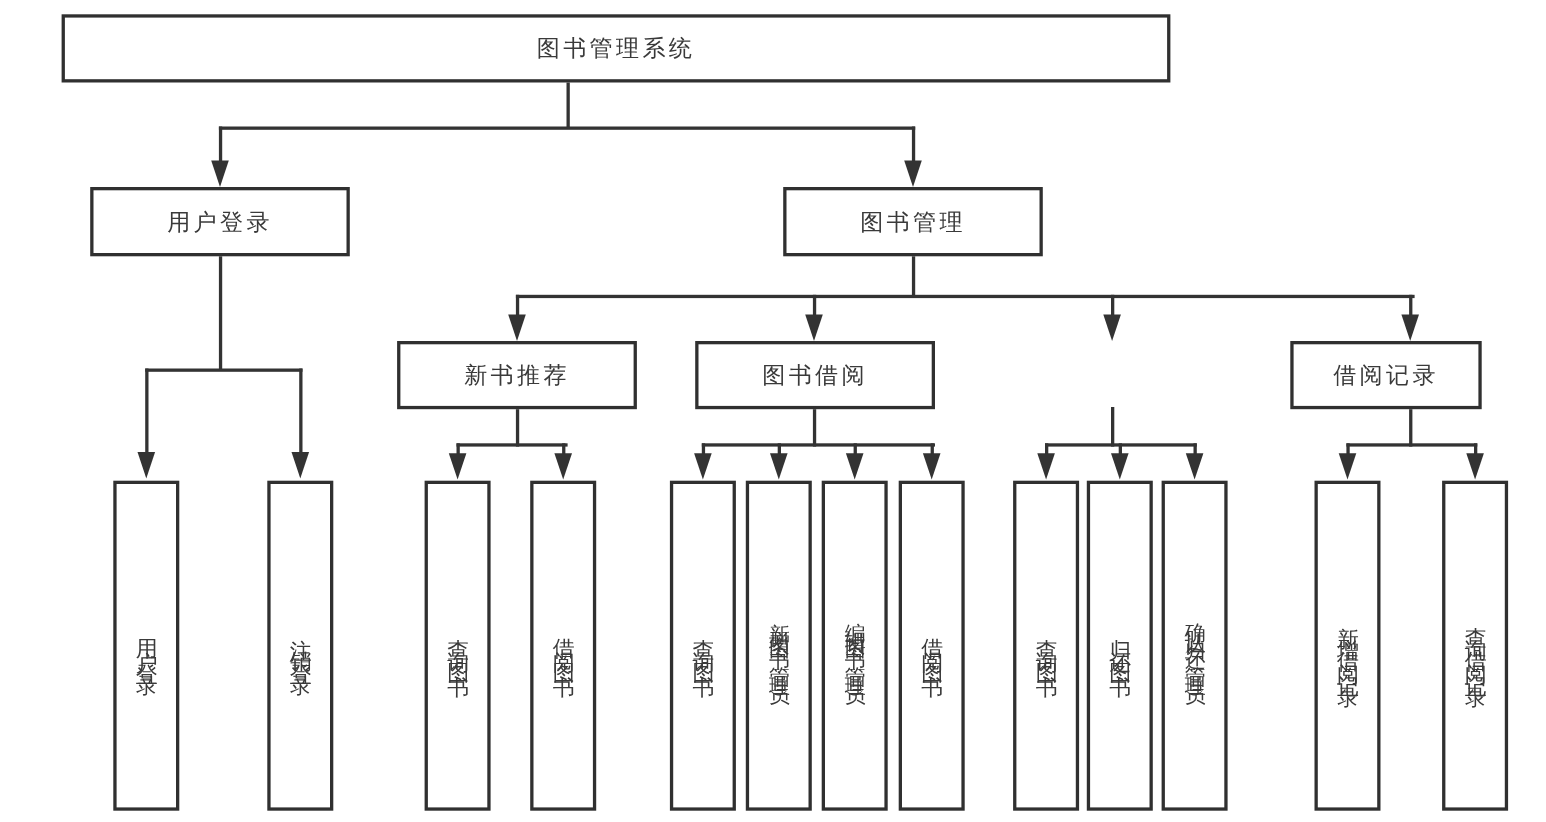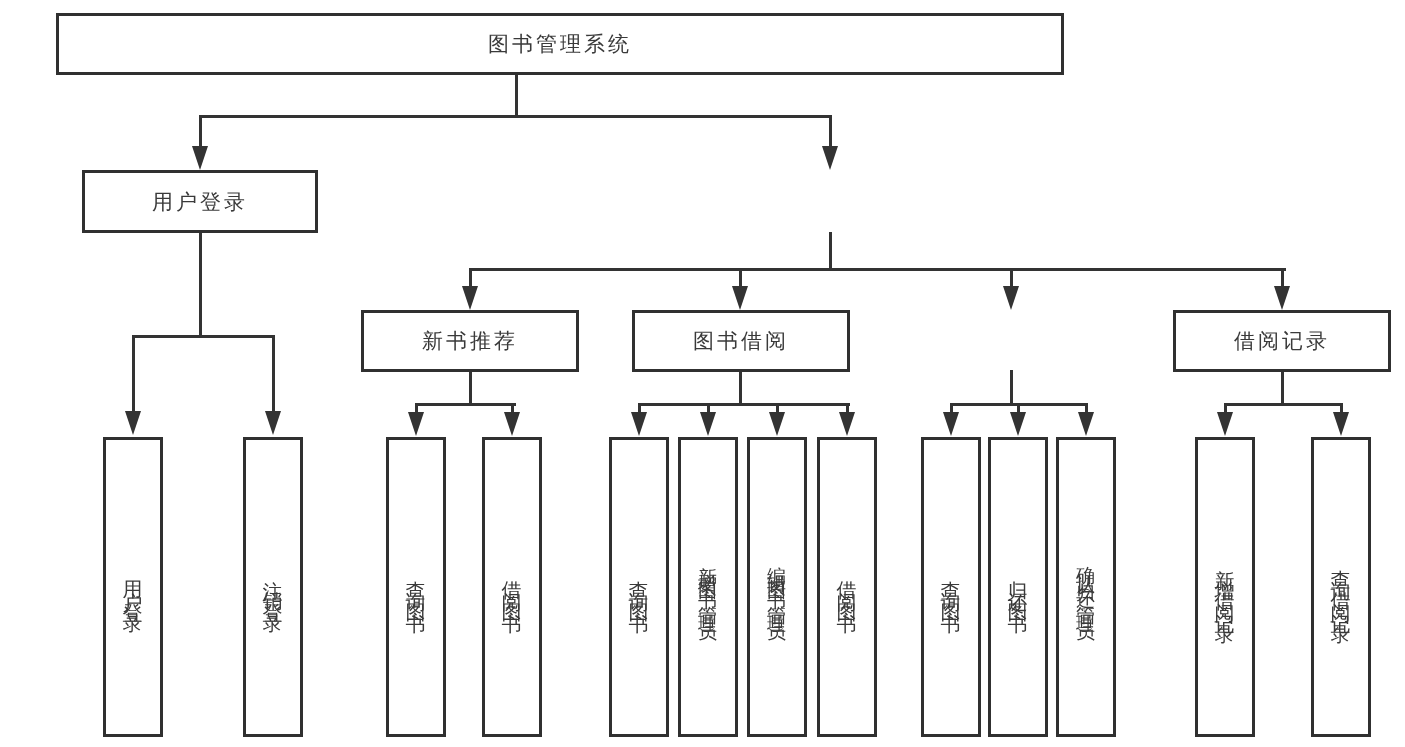--- a/index.html
+++ b/index.html
@@ -125,24 +125,25 @@
   <div class="line" style="left:1281px; top:370px; width:3px; height:36px;"></div>
   <div class="line" style="left:1224px; top:403px; width:119px; height:3px;"></div>
   <div class="line" style="left:1224px; top:403px; width:3px; height:11px;"></div>
   <div class="line" style="left:1340px; top:403px; width:3px; height:11px;"></div>
   <div class="arrow" style="left:1217px; top:412px;"></div>
   <div class="arrow" style="left:1333px; top:412px;"></div>
 
   <div class="box" style="left:12px; top:13px; width:1008px; height:62px;margin-left:44px;">图书管理系统</div>
 
   <div class="box" style="left:82px; top:170px; width:236px; height:63px;">用户登录</div>
+  <div class="box" style="left:712px; top:170px; width:236px; height:63px;">图书管理</div>
 
   <div class="box" style="left:361px; top:310px; width:218px; height:62px;">新书推荐</div>
   <div class="box" style="left:632px; top:310px; width:218px; height:62px;">图书借阅</div>
-  <div class="box" style="left:1173px; top:310px; width:218px; height:62px;">借阅记录</div>
+  <div class="box" style="left:1173px; top:310px; width:174px; height:62px;">借阅记录</div>
 
   <div class="vbox" style="left:103px;">用户登录</div>
   <div class="vbox" style="left:243px;">注销登录</div>
 
   <div class="vbox" style="left:386px;">查询图书</div>
   <div class="vbox" style="left:482px;">借阅图书</div>
 
   <div class="vbox" style="left:609px;">查询图书</div>
   <div class="vbox long" style="left:678px;">新增图书（管理员）</div>
   <div class="vbox long" style="left:747px;">编辑图书（管理员）</div>

